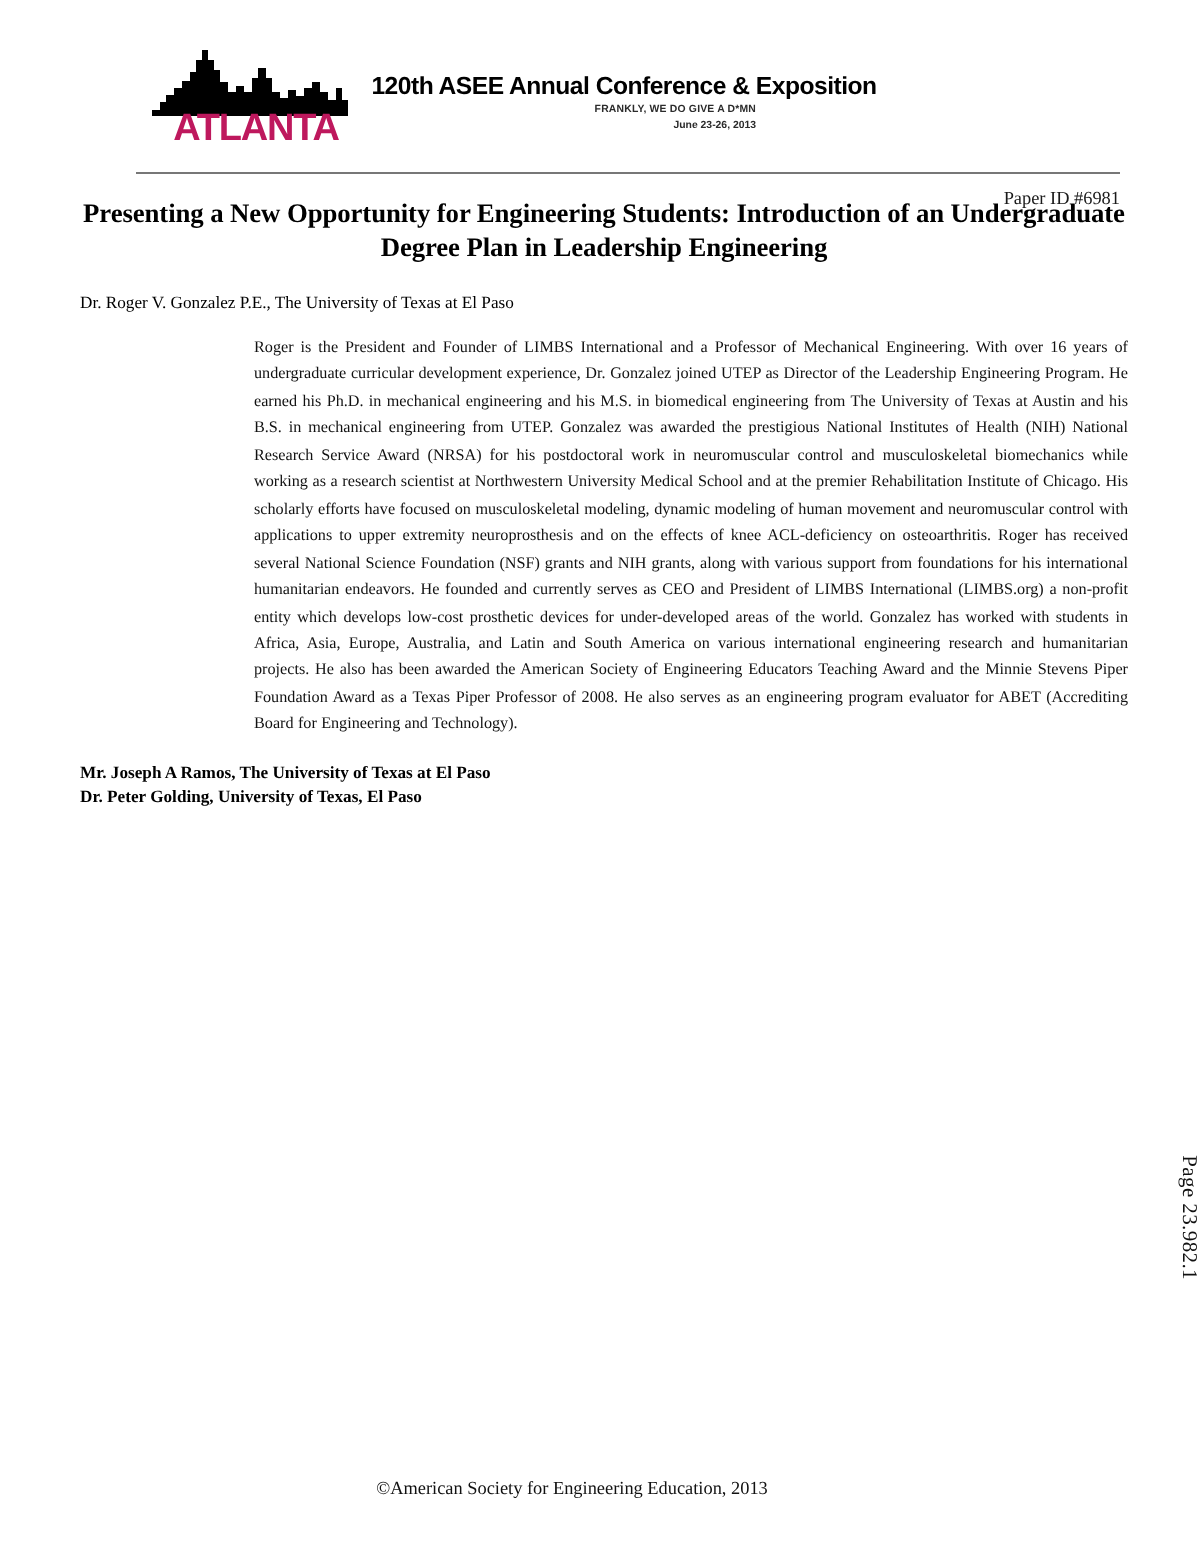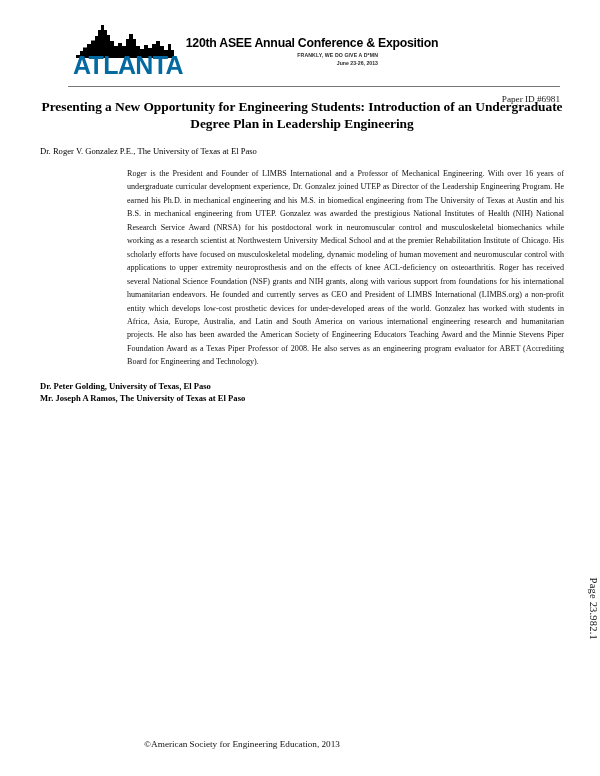--- a/index.html
+++ b/index.html
@@ -46,24 +46,24 @@
     height: 34px;
   }
   .logo-wordmark {
     position: absolute;
     left: 0px;
     top: 28px;
     width: 112px;
     text-align: center;
     font-family: "Liberation Sans", sans-serif;
     font-weight: 700;
-    font-size: 25px;
+    font-size: 19px;
     letter-spacing: -0.6px;
     line-height: 26px;
-    color: #0369a1;
+    color: #be185d;
   }
 
   .conf-block {
     position: absolute;
     left: 182px;
     top: 37px;
     width: 260px;
   }
   .conf-title {
     font-family: "Liberation Sans", sans-serif;
@@ -186,20 +186,21 @@
   
   .footer {
     position: absolute;
     left: 0;
     top: 738px;
     width: 484px;
     text-align: center;
     font-size: 9.2px;
     line-height: 12px;
     color: #111111;
+    padding-left: 44px;
   }
   .footer .copy-glyph { font-size: 9.2px; }
 </style>
 </head>
 <body>
 
 <div class="page">
 
   <div class="header">
 
@@ -229,22 +230,22 @@
     <div class="header-rule"></div>
   </div>
 
   <div class="doc-title">Presenting a New Opportunity for Engineering Students: Introduction of an Undergraduate Degree Plan in Leadership Engineering</div>
 
   <div class="author-lead">Dr. Roger V. Gonzalez P.E., The University of Texas at El Paso</div>
 
   <div class="bio">Roger is the President and Founder of LIMBS International and a Professor of Mechanical Engineering. With over 16 years of undergraduate curricular development experience, Dr. Gonzalez joined UTEP as Director of the Leadership Engineering Program. He earned his Ph.D. in mechanical engineering and his M.S. in biomedical engineering from The University of Texas at Austin and his B.S. in mechanical engineering from UTEP. Gonzalez was awarded the prestigious National Institutes of Health (NIH) National Research Service Award (NRSA) for his postdoctoral work in neuromuscular control and musculoskeletal biomechanics while working as a research scientist at Northwestern University Medical School and at the premier Rehabilitation Institute of Chicago. His scholarly efforts have focused on musculoskeletal modeling, dynamic modeling of human movement and neuromuscular control with applications to upper extremity neuroprosthesis and on the effects of knee ACL-deficiency on osteoarthritis. Roger has received several National Science Foundation (NSF) grants and NIH grants, along with various support from foundations for his international humanitarian endeavors. He founded and currently serves as CEO and President of LIMBS International (LIMBS.org) a non-profit entity which develops low-cost prosthetic devices for under-developed areas of the world. Gonzalez has worked with students in Africa, Asia, Europe, Australia, and Latin and South America on various international engineering research and humanitarian projects. He also has been awarded the American Society of Engineering Educators Teaching Award and the Minnie Stevens Piper Foundation Award as a Texas Piper Professor of 2008. He also serves as an engineering program evaluator for ABET (Accrediting Board for Engineering and Technology).</div>
 
   <div class="authors-list">
+    <div>Mr. Joseph A Ramos, The University of Texas at El Paso</div>
     <div>Dr. Peter Golding, University of Texas, El Paso</div>
-    <div>Mr. Joseph A Ramos, The University of Texas at El Paso</div>
   </div>
 
   <div class="page-marker">Page 23.982.1</div>
 
   <div class="footer">
     <span class="copy-glyph">©</span><span>American Society for Engineering Education, 2013</span>
   </div>
 
 </div>
 

